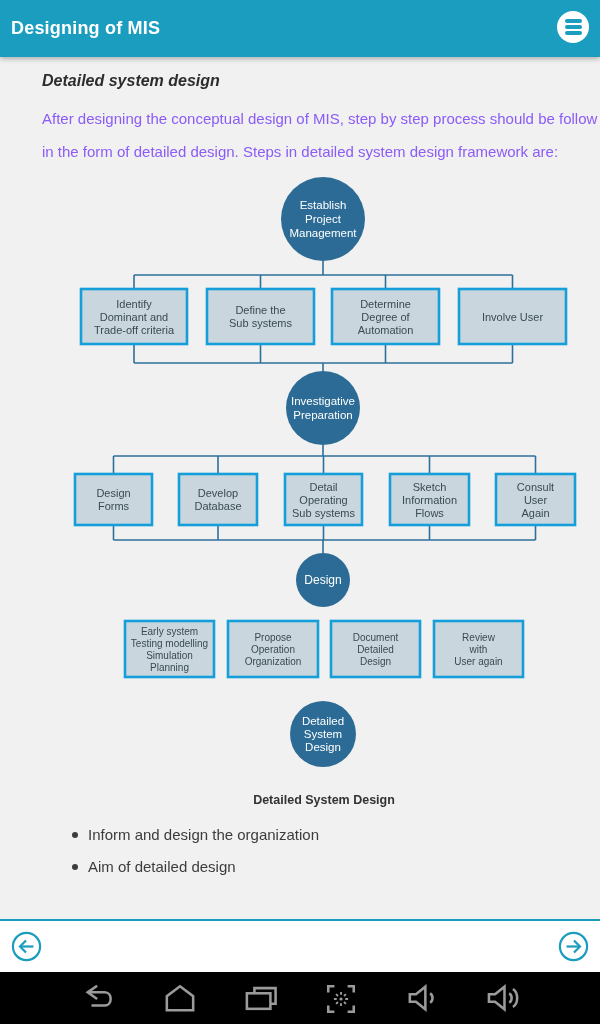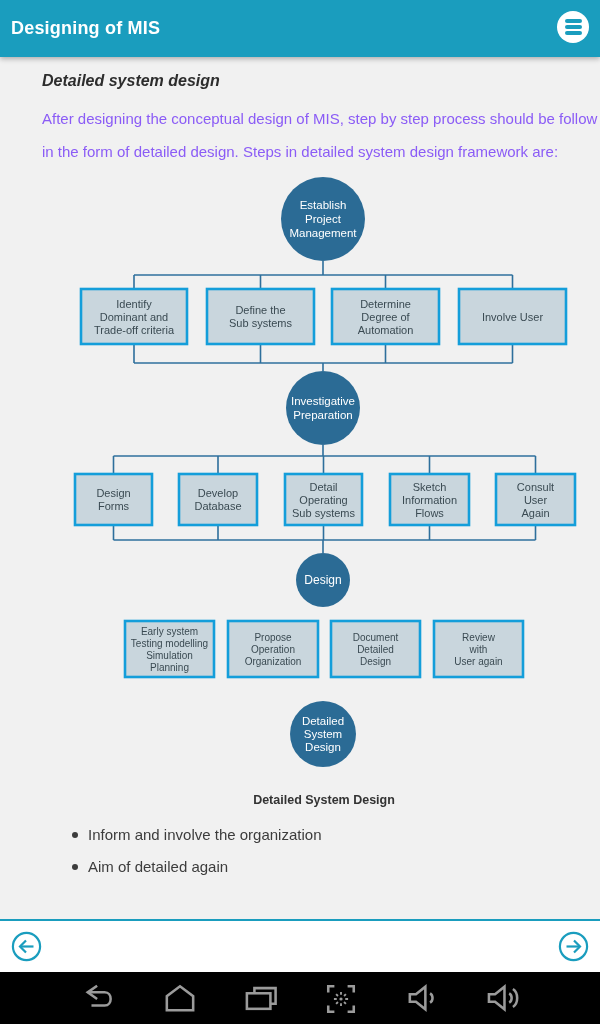--- a/index.html
+++ b/index.html
@@ -126,24 +126,24 @@
           <circle cx="299" cy="408" r="27" fill="#2B6B95"></circle>
           <text text-anchor="middle" fill="#FFFFFF" font-size="12"><tspan x="299" y="408" dominant-baseline="central">Design</tspan></text>
           <circle cx="299" cy="562" r="33" fill="#2B6B95"></circle>
           <text text-anchor="middle" fill="#FFFFFF" font-size="11.5"><tspan x="299" y="549" dominant-baseline="central">Detailed</tspan><tspan x="299" y="562" dominant-baseline="central">System</tspan><tspan x="299" y="575" dominant-baseline="central">Design</tspan></text>
         </svg>
       <div class="caption">Detailed System Design</div>
     </div>
 
     <ul class="points">
       <li>
-        <span>Inform and involve the organization</span>
+        <span>Inform and design the organization</span>
       </li>
       <li>
-        <span>Aim of detailed again</span>
+        <span>Aim of detailed design</span>
       </li>
     </ul>
   </main>
 
   <div class="pager">
     <button class="pager-btn prev">
       <svg viewBox="0 0 31 31" width="31" height="31">
         <circle cx="15.5" cy="15.5" r="13.6"></circle>
         <path d="M22.5 15.5 H9.5"></path>
         <path d="M15 9.5 L9 15.5 L15 21.5"></path>

